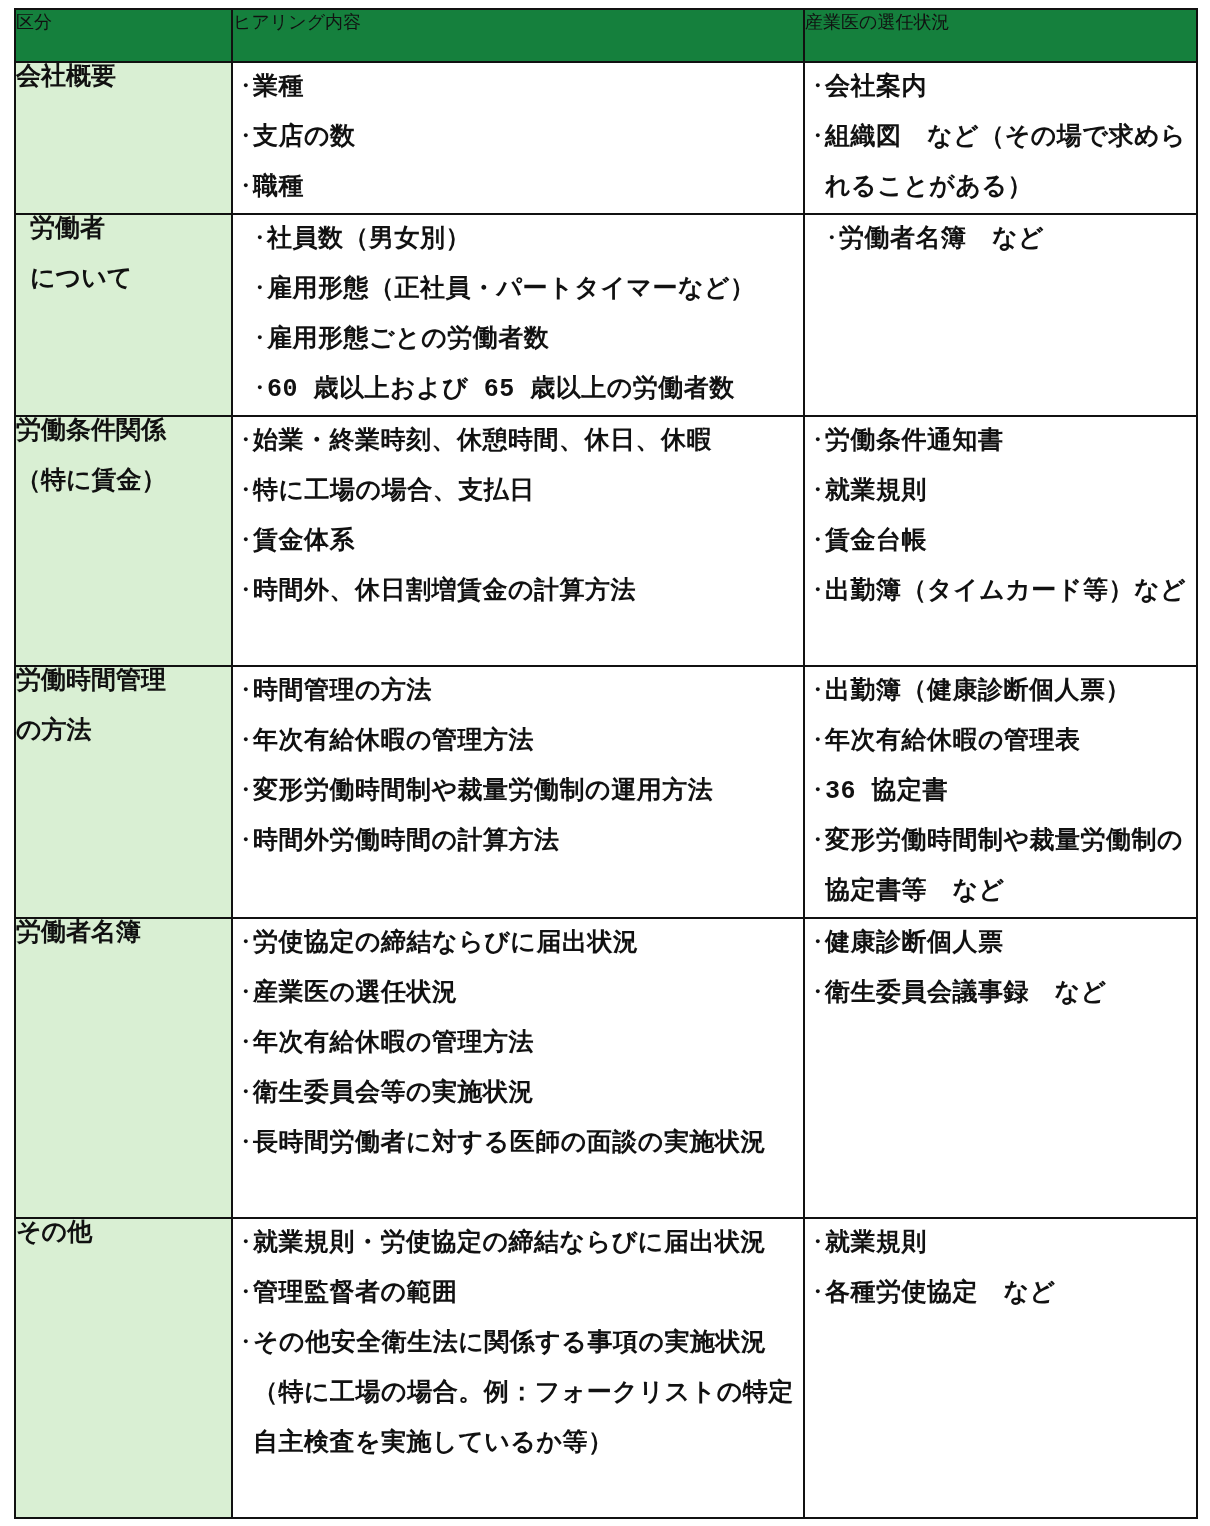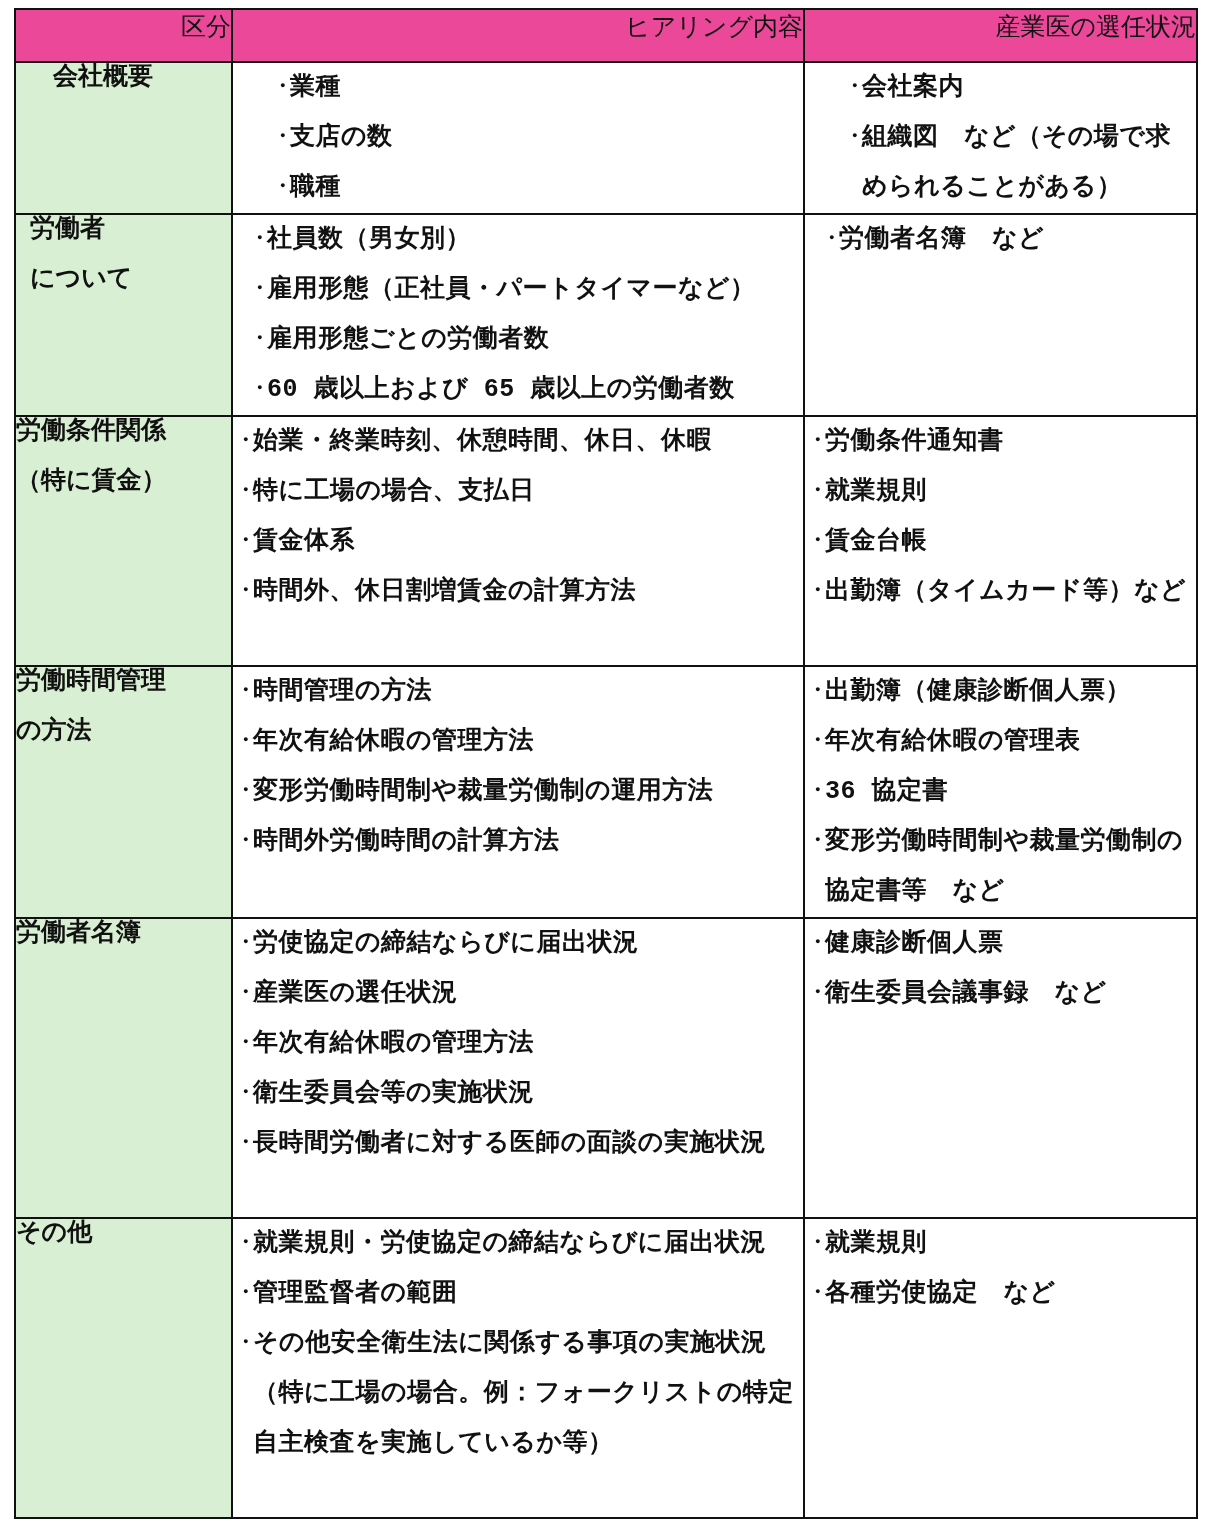--- a/index.html
+++ b/index.html
@@ -10,37 +10,37 @@
       width: 1182px; border-collapse: collapse; table-layout: fixed;
     }
     table.checklist td, table.checklist th {
       border: 2.5px solid #111;
       vertical-align: top; padding: 0;
     }
     col.c1 { width: 217px; }
     col.c2 { width: 572px; }
     col.c3 { width: 393px; }
     thead th {
-      background: #ec4899; height: 51px; font-weight: normal;
-      font-size: 25px; text-align: right; vertical-align: middle;
+      background: #15803d; height: 51px; font-weight: normal;
+      font-size: 18px; text-align: left; vertical-align: middle;
     }
     td.cat {
       background: #d9efd3; font-size: 25px; font-weight: bold;
       padding: 12px 0 0 16px; line-height: 50px;
     }
     td.cat .line { display: block; margin-top: -12px; }
     td.cat .line + .line { margin-top: 0; }
     td.list { padding: 0 8px 0 22px; }
     ul.items { list-style: none; margin: 0; padding: 0; }
     ul.items li {
       font-size: 25px; font-weight: bold; line-height: 50px;
       padding-left: 20px; text-indent: -20px; letter-spacing: 0.5px; font-family: Liberation Mono, monospace;
     }
     ul.items li .bullet { display: inline-block; width: 20px; text-indent: 0; font-weight: normal; }
-    tr.r1 td { height: 148px; padding-left: 37px; }
+    tr.r1 td { height: 148px; }
     tr.r2 td { height: 198px; padding-left: 14px; }
     tr.r3 td { height: 248px; }
     tr.r4 td { height: 249px; margin-top: 8px; }
     tr.r5 td { height: 298px; }
     tr.r6 td { height: 298px; }
   </style>
 </head>
 <body>
 
 <table class="checklist">

